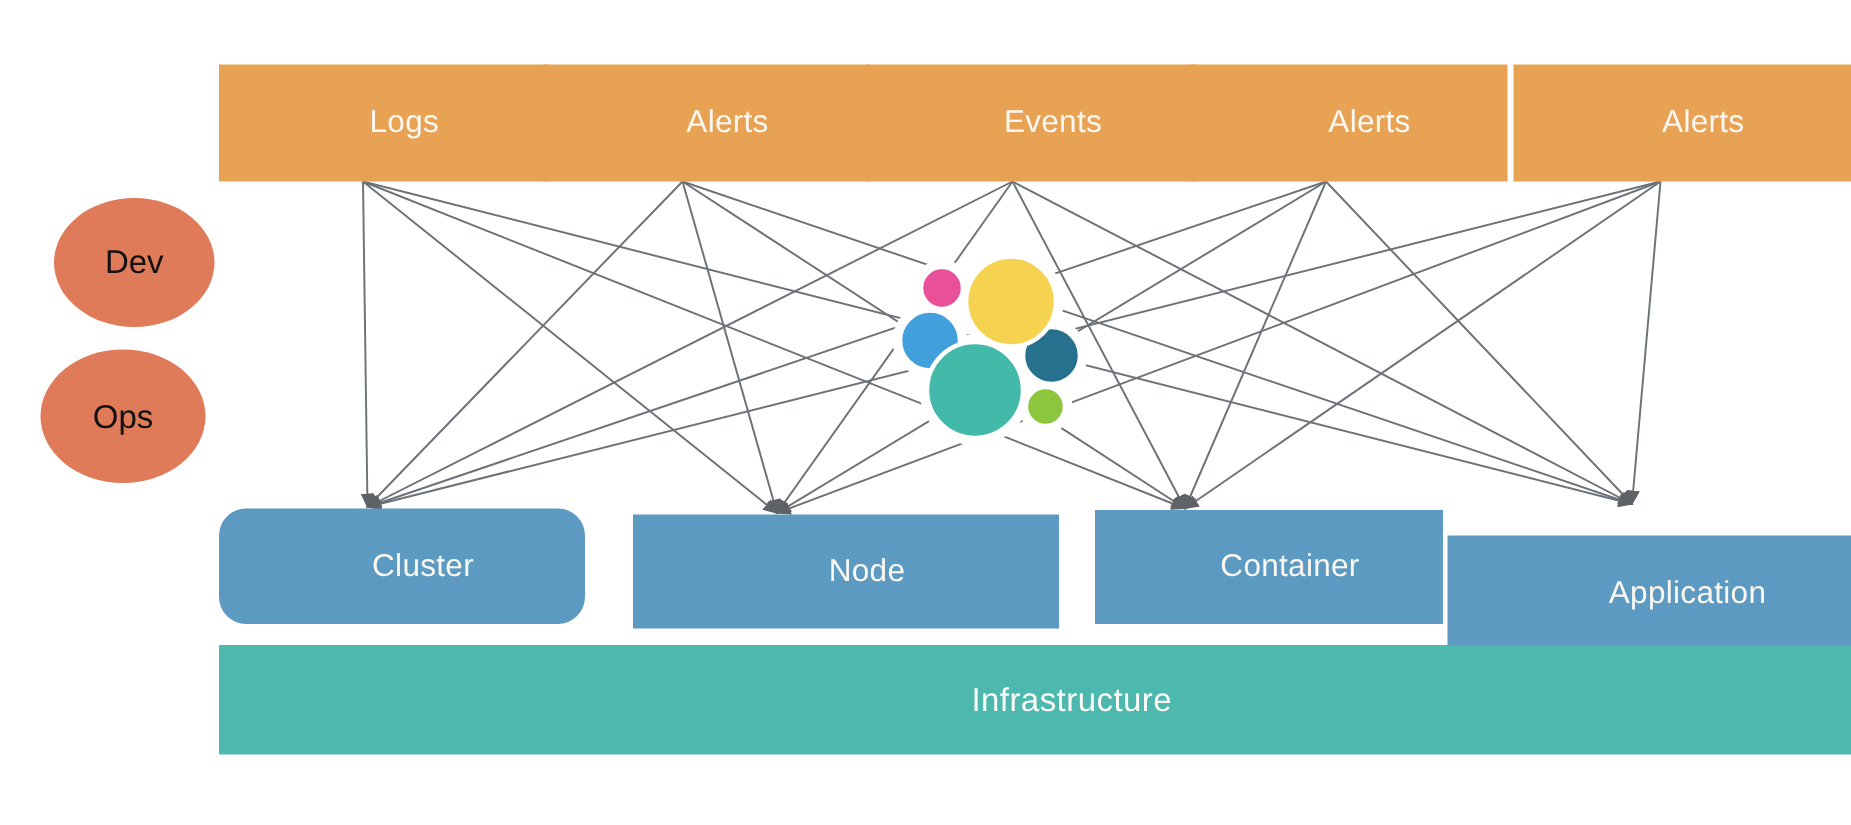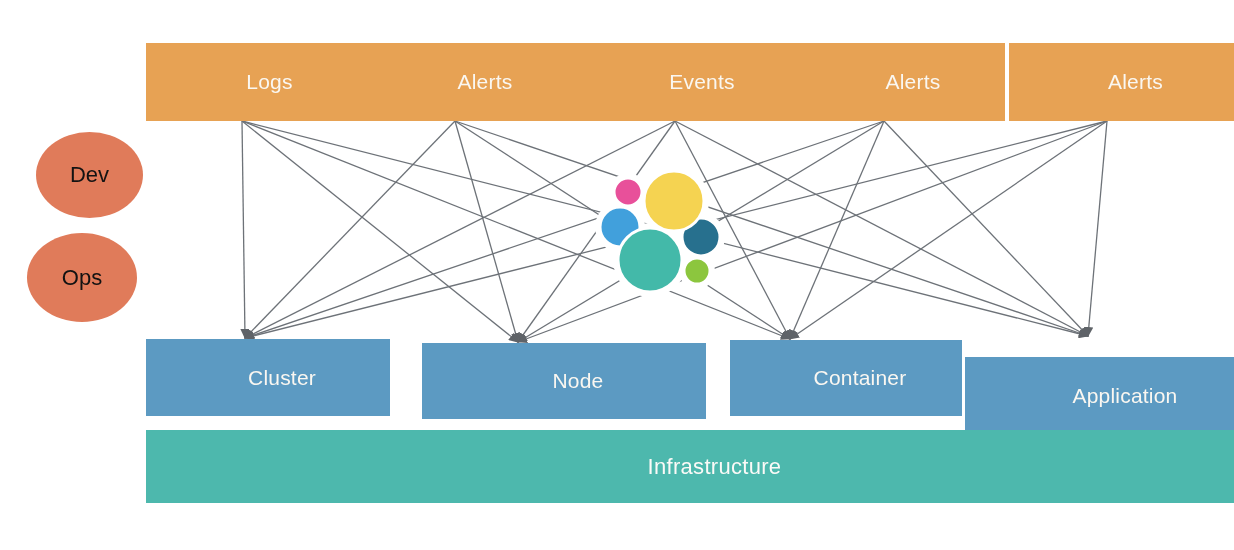--- a/index.html
+++ b/index.html
@@ -103,21 +103,21 @@
   <div class="box signal" style="left:578px; top:43px; width:192px;">
     <span>Events</span>
   </div>
   <div class="box signal" style="left:793px; top:43px; width:184px;">
     <span>Alerts</span>
   </div>
   <div class="box signal" style="left:1009px; top:43px; width:197px;">
     <span>Alerts</span>
   </div>
 
-  <div class="box resource" style="left:146px; top:339px; width:216px; height:77px;">
+  <div class="box resource" style="left:146px; top:339px; width:216px; height:77px;border-radius:18px;">
     <span>Cluster</span>
   </div>
   <div class="box resource" style="left:422px; top:343px; width:256px; height:76px;">
     <span>Node</span>
   </div>
   <div class="box resource" style="left:730px; top:340px; width:204px; height:76px;text-align:center;">
     <span>Container</span>
   </div>
   <div class="box resource" style="left:965px; top:337px; width:264px; height:77px;margin-top:20px;">
     <span>Application</span>

